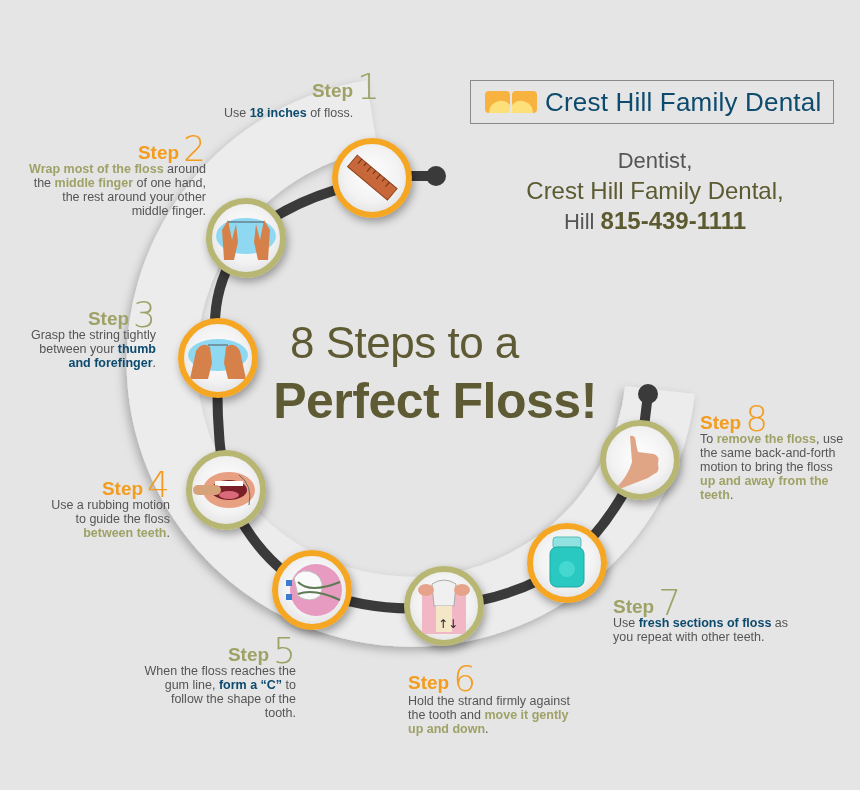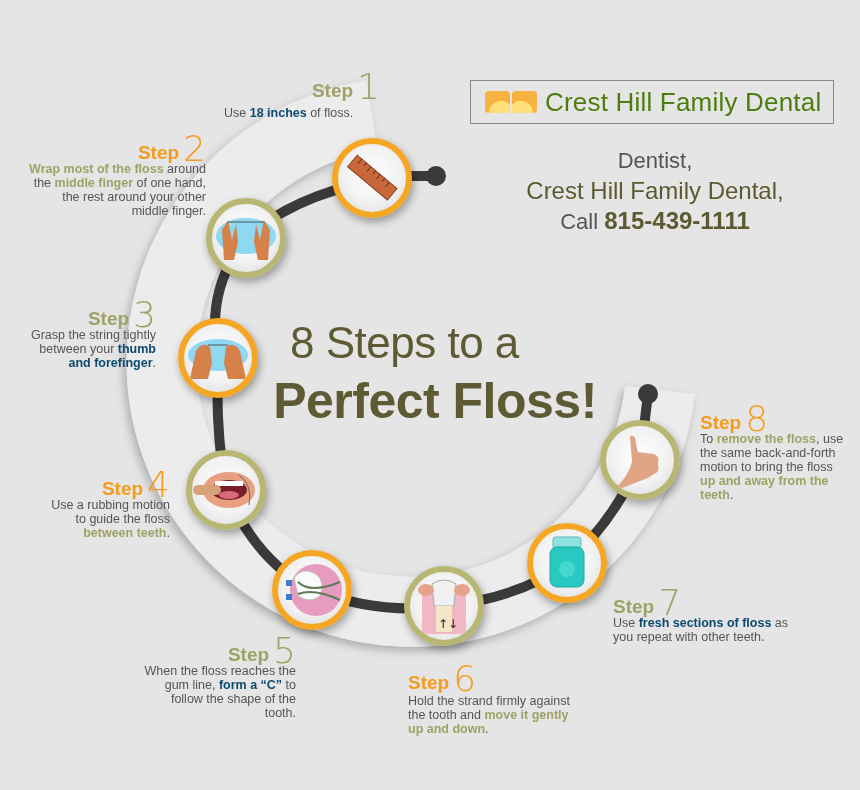--- a/index.html
+++ b/index.html
@@ -1,19 +1,19 @@
 <!DOCTYPE html>
 <html><head>
 <meta charset="utf-8">
 <style>
   html,body{margin:0;padding:0;}
   body{width:860px;height:790px;background:#e5e5e5;position:relative;overflow:hidden;font-family:"Liberation Sans",sans-serif;}
   .bgarc{position:absolute;left:0;top:0;}
   .logo-box{position:absolute;left:470px;top:80px;width:364px;height:44px;border:1.5px solid #8a8a8a;box-sizing:border-box;display:flex;align-items:center;}
-  .logo-text{font-size:26px;color:#4d7c0f;margin-left:6px;letter-spacing:0.2px;}
+  .logo-text{font-size:26px;color:#0c4a6e;margin-left:6px;letter-spacing:0.2px;}
   .contact{position:absolute;left:505px;top:146px;width:300px;text-align:center;color:#555;}
   .contact .l1{font-size:22px;font-family:Liberation Sans, sans-serif;color:#555;font-weight:normal;line-height:30px;}
   .contact .l2{font-size:24px;font-weight:normal;color:#5c5a30;line-height:30px;}
   .contact .l3{font-size:22px;color:#555;line-height:30px;}
   .contact .l3 b{font-size:24px;color:#5c5a30;}
   .title1{position:absolute;left:290px;top:318px;width:300px;font-size:44px;color:#5e5b34;font-weight:normal;letter-spacing:-0.5px;}
   .title2{position:absolute;left:270px;top:372px;width:330px;text-align:center;font-size:50px;color:#5e5b34;font-weight:bold;letter-spacing:-0.5px;}
   .step{position:absolute;font-size:12.5px;color:#555;line-height:14px;}
   .step .hd{font-weight:bold;font-size:19px;}
   .step .num{font-size:36px;font-weight:normal;font-family:"DejaVu Sans",sans-serif;font-weight:200;margin-left:4px;vertical-align:-2px;}
@@ -49,21 +49,21 @@
     <rect x="27" y="2" width="25" height="22" rx="4" fill="#f7b23f"></rect>
     <path d="M4 24 A 12 12 0 0 1 25 16 L25 24 Z" fill="#fde07a"></path>
     <path d="M27 16 A 12 12 0 0 1 48 24 L27 24 Z" fill="#fde07a"></path>
   </svg>
   <span class="logo-text">Crest Hill Family Dental</span>
 </div>
 
 <div class="contact">
   <div class="l1">Dentist,</div>
   <div class="l2">Crest Hill Family Dental,</div>
-  <div class="l3"><span>Call</span> <b>815-439-1111</b></div>
+  <div class="l3"><span>Hill</span> <b>815-439-1111</b></div>
 </div>
 
 <div class="title1">8 Steps to a</div>
 <div class="title2">Perfect Floss!</div>
 
 <div class="circ orange" style="left:332px;top:138px;">
   <svg width="60" height="60">
       <g transform="rotate(40 30 30)">
         <rect x="4" y="22" width="52" height="15" fill="#c8683a" stroke="#8e4320"></rect>
         <g stroke="#6a2f14" stroke-width="1">

